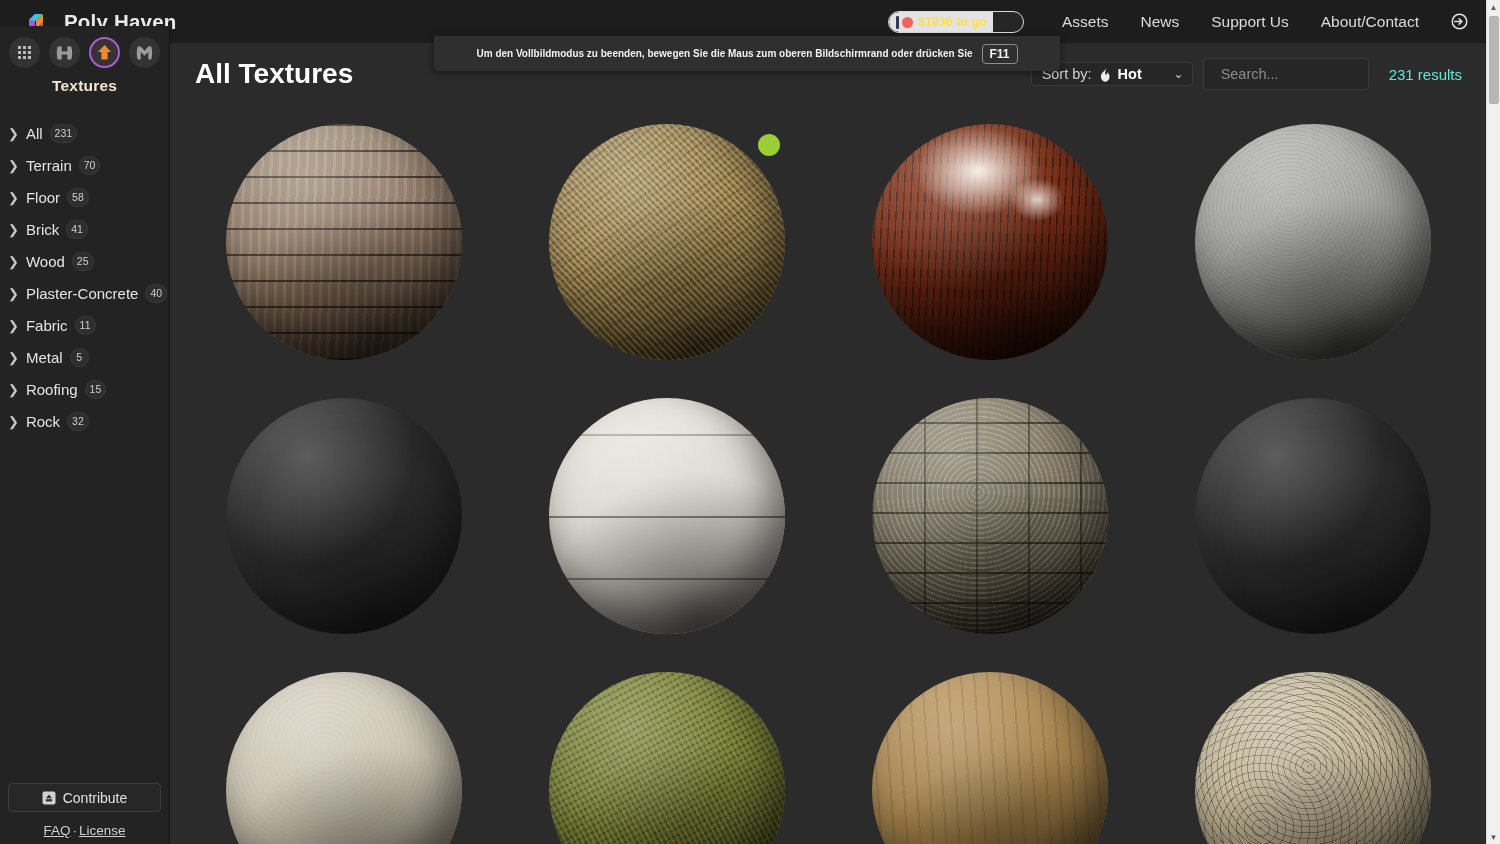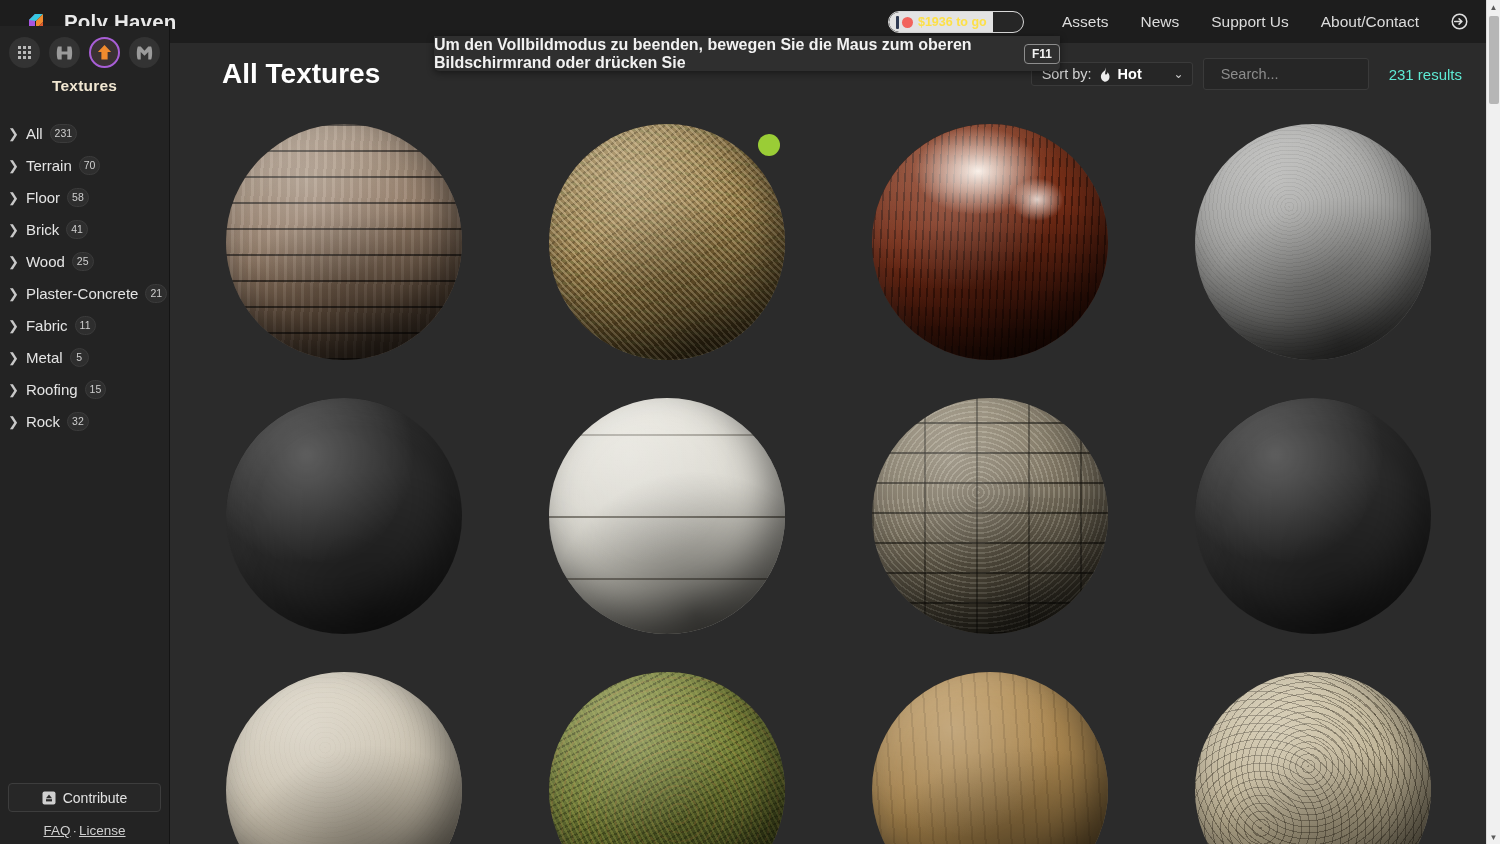--- a/index.html
+++ b/index.html
@@ -54,21 +54,21 @@
   .login-btn { padding: 0 16px 0 14px; display: flex; align-items: center; }
 
   
   .fs-note {
     position: absolute; top: 36px; left: 434px; width: 626px; height: 35px;
     background: #2f2f2f; border-radius: 0 0 5px 5px;
     display: flex; align-items: center; justify-content: center;
     box-shadow: 0 2px 7px rgba(0,0,0,.45);
     z-index: 60;
   }
-  .fs-note-text { color: #f2f2f2; font-size: 16px; font-weight: bold; }
+  .fs-note-text { color: #f2f2f2; font-size: 10px; font-weight: bold; }
   .fs-key {
     display: inline-block; margin-left: 9px; padding: 2px 7px;
     border: 1px solid #8e8e8e; border-radius: 4px;
     color: #f2f2f2; font-size: 12px; font-weight: bold; background: #2f2f2f;
   }
 
   
   .sidebar {
     position: absolute; top: 26px; left: 0; width: 170px; bottom: 0;
     background: #232323; border-right: 1px solid #141414;
@@ -107,21 +107,21 @@
   }
   .sb-links {
     text-align: center; margin-top: 11px; color: #cfcfcf; font-size: 13.5px;
   }
   .sb-links a { color: #cfcfcf; text-decoration: underline; cursor: pointer; }
   .sep { margin: 0 2px; }
 
   
   .main { position: absolute; top: 43px; left: 171px; right: 14px; bottom: 0; background: #2b2b2b; }
   .main-head {
-    display: flex; align-items: center; height: 62px; padding: 0 24px 0 24px; margin-left: 27px;
+    display: flex; align-items: center; height: 62px; padding: 0 24px 0 24px;
   }
   .page-title { color: #ffffff; font-size: 28px; font-weight: bold; }
   .tools { margin-left: auto; display: flex; align-items: center; gap: 10px; }
   .sortbox {
     width: 162px; height: 24px; background: #262626; border: 1px solid #3a3a3a;
     border-radius: 3px; display: flex; align-items: center; padding: 0 8px 0 10px;
     gap: 6px; cursor: pointer;
   }
   .sort-label { color: #d2d2d2; font-size: 14.5px; }
   .sort-val { color: #ffffff; font-size: 14.5px; font-weight: bold; }
@@ -274,21 +274,21 @@
         <span class="cat-count">41</span>
       </div>
       <div class="cat">
         <span class="chev">❯</span>
         <span class="cat-label">Wood</span>
         <span class="cat-count">25</span>
       </div>
       <div class="cat">
         <span class="chev">❯</span>
         <span class="cat-label">Plaster-Concrete</span>
-        <span class="cat-count">21</span>
+        <span class="cat-count">40</span>
       </div>
       <div class="cat">
         <span class="chev">❯</span>
         <span class="cat-label">Fabric</span>
         <span class="cat-count">11</span>
       </div>
       <div class="cat">
         <span class="chev">❯</span>
         <span class="cat-label">Metal</span>
         <span class="cat-count">5</span>

